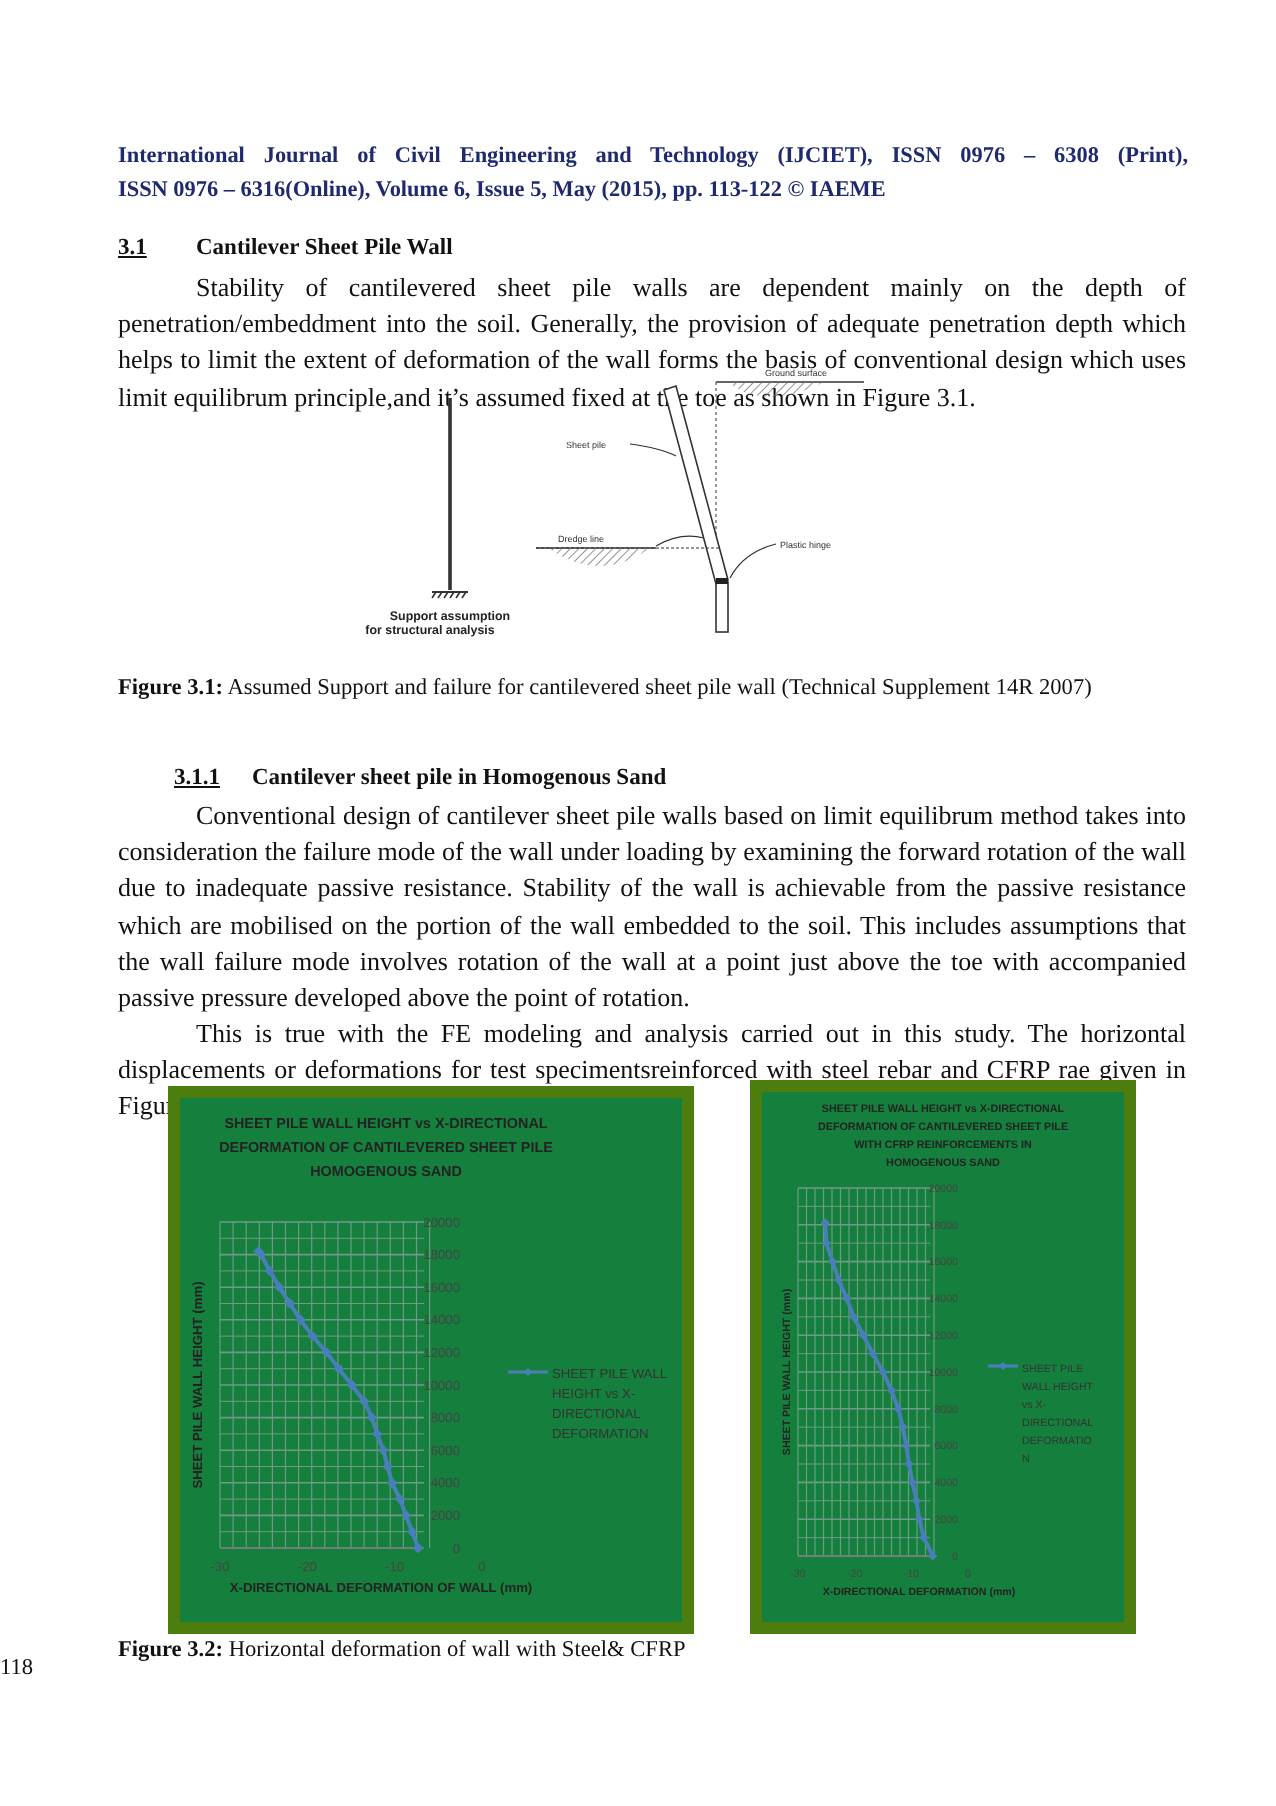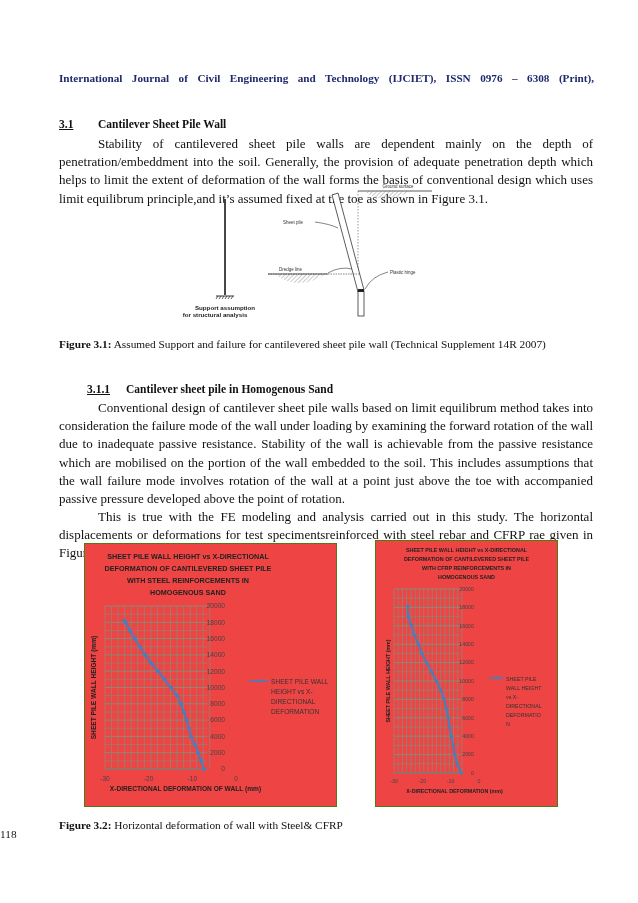--- a/index.html
+++ b/index.html
@@ -10,31 +10,32 @@
             line-height: 17px; color: #1f2a6e; text-align: justify; text-align-last: justify; }
   .header .l2 { text-align-last: left; }
   .h { position: absolute; left: 59px; font-weight: bold; font-size: 11.5px; }
   .h .num { display: inline-block; width: 39px; text-decoration: underline; }
   .para { position: absolute; left: 59px; width: 534px; font-size: 13px; line-height: 18.2px;
           text-align: justify; }
   .para .ind { display: inline-block; width: 39px; }
   .caption { position: absolute; left: 59px; width: 520px; text-align: left; font-size: 11.3px; line-height: 17px; }
   .caption b { font-weight: bold; }
   .fig31 { position: absolute; left: 150px; top: 180px; width: 320px; height: 150px; }
-  .chart-frame { position: absolute; border: 1px solid #4d7c0f; background: #ef4444; }
+  .chart-frame { position: absolute; border: 6px solid #4d7c0f; background: #15803d; }
   .chart-title { position: absolute; text-align: center; font-family: "Liberation Sans", sans-serif;
                  font-weight: bold; color: #222; }
   .page-num { position: absolute; left: 0; width: 638px; top: 828px; font-size: 11.3px; }
   svg text { font-family: "Liberation Sans", sans-serif; }
 </style>
 </head>
 <body>
 
 <div class="header">
   <div>International Journal of Civil Engineering and Technology (IJCIET), ISSN 0976 – 6308 (Print),</div>
+  <div class="l2">ISSN 0976 – 6316(Online), Volume 6, Issue 5, May (2015), pp. 113-122 © IAEME</div>
 </div>
 
 <div class="h" style="top:118px;">
   <span class="num">3.1</span><span>Cantilever Sheet Pile Wall</span>
 </div>
 <div class="para" style="top:135px;">
   <span class="ind"></span><span>Stability of cantilevered sheet pile walls are dependent mainly on the depth of penetration/embeddment into the soil. Generally, the provision of adequate penetration depth which helps to limit the extent of deformation of the wall forms the basis of conventional design which uses limit equilibrum principle,and it’s assumed fixed at the toe as shown in Figure 3.1.</span>
 </div>
 
 <div class="fig31">
@@ -84,21 +85,20 @@
   <span class="ind"></span><span>Conventional design of cantilever sheet pile walls based on limit equilibrum method takes into consideration the failure mode of the wall under loading by examining the forward rotation of the wall due to inadequate passive resistance. Stability of the wall is achievable from the passive resistance which are mobilised on the portion of the wall embedded to the soil. This includes assumptions that the wall failure mode involves rotation of the wall at a point just above the toe with accompanied passive pressure developed above the point of rotation.</span>
 </div>
 <div class="para" style="top:508px;">
   <span class="ind"></span><span>This is true with the FE modeling and analysis carried out in this study. The horizontal displacements or deformations for test specimentsreinforced with steel rebar and CFRP rae given in Figure 3.2.</span>
 </div>
 
 <div class="chart-frame" style="left:84px; top:543px; width:251px; height:262px;">
   <div class="chart-title" style="left:0; top:7px; width:206px; font-size:7.2px; line-height:12px;">
     <div>SHEET PILE WALL HEIGHT vs  X-DIRECTIONAL</div>
     <div>DEFORMATION OF CANTILEVERED SHEET PILE</div>
-    <div>WITH STEEL REINFORCEMENTS IN</div>
     <div>HOMOGENOUS SAND</div>
   </div>
   <svg id="chart0" style="position:absolute; left:0; top:0;" width="251" height="262">
       <line x1="20" y1="62" x2="20" y2="225" stroke="#6f9a86" stroke-width="0.6"></line>
       <line x1="26.55" y1="62" x2="26.55" y2="225" stroke="#6f9a86" stroke-width="0.6"></line>
       <line x1="33.1" y1="62" x2="33.1" y2="225" stroke="#6f9a86" stroke-width="0.6"></line>
       <line x1="39.65" y1="62" x2="39.65" y2="225" stroke="#6f9a86" stroke-width="0.6"></line>
       <line x1="46.2" y1="62" x2="46.2" y2="225" stroke="#6f9a86" stroke-width="0.6"></line>
       <line x1="52.75" y1="62" x2="52.75" y2="225" stroke="#6f9a86" stroke-width="0.6"></line>
       <line x1="59.3" y1="62" x2="59.3" y2="225" stroke="#6f9a86" stroke-width="0.6"></line>

